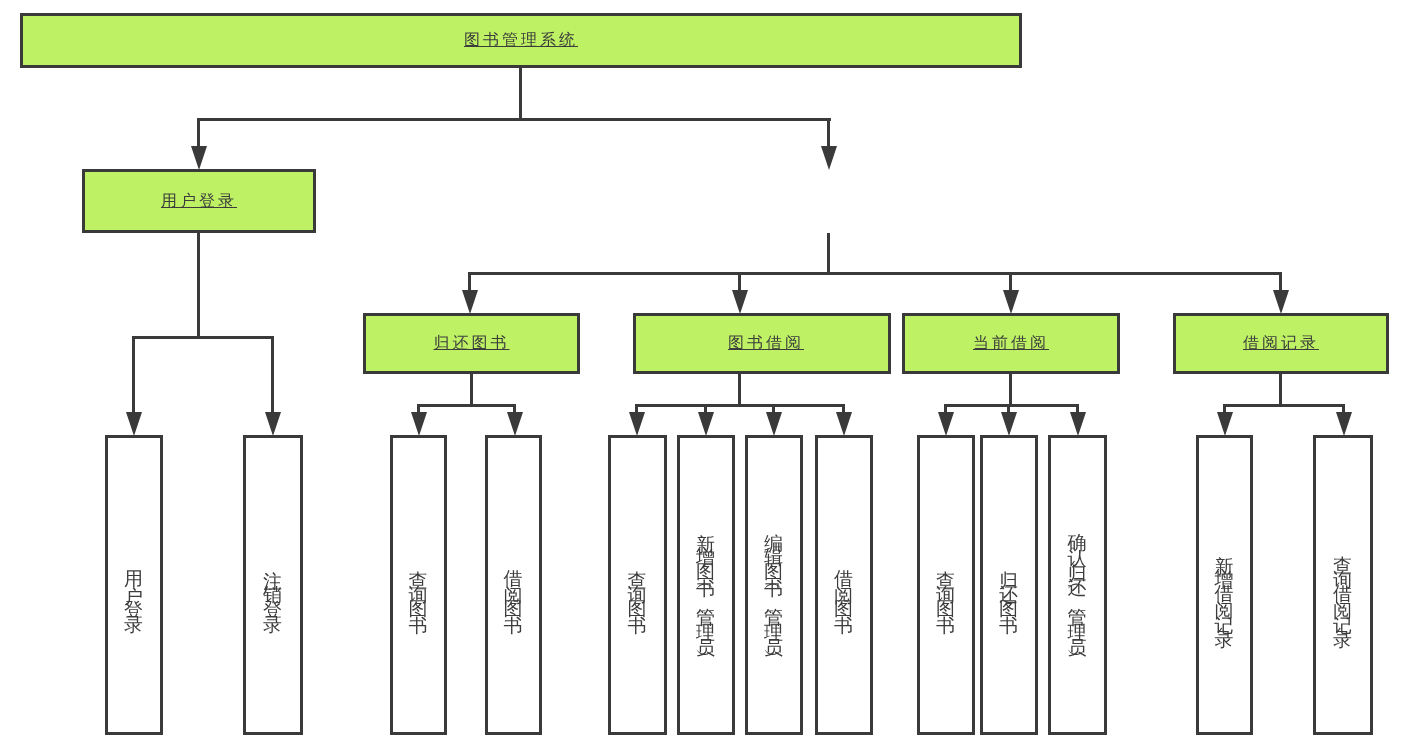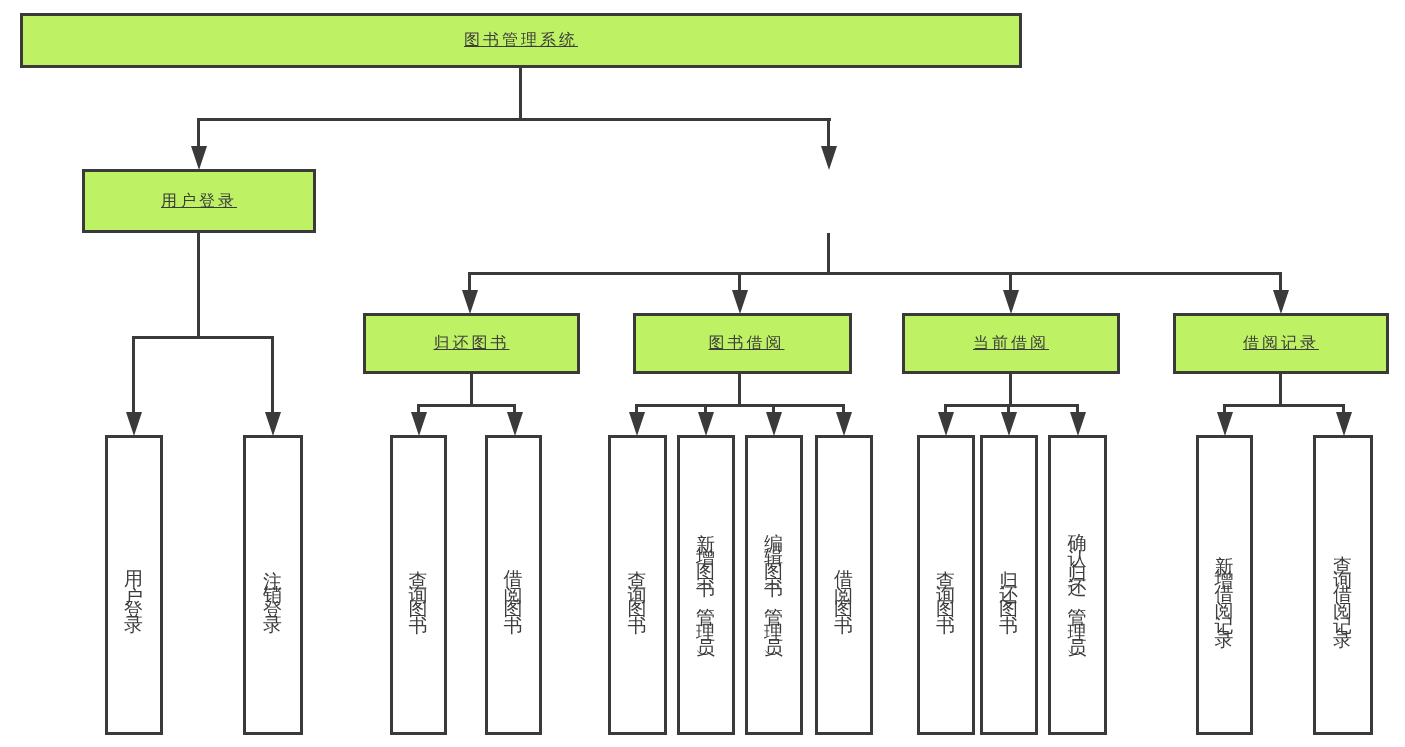--- a/index.html
+++ b/index.html
@@ -70,21 +70,21 @@
   <div class="vl" style="left:468px;top:272px;height:20px;"></div>
   <div class="ar" style="left:462px;top:290px;"></div>
   <div class="vl" style="left:738px;top:272px;height:20px;"></div>
   <div class="ar" style="left:732px;top:290px;"></div>
   <div class="vl" style="left:1009px;top:272px;height:20px;"></div>
   <div class="ar" style="left:1003px;top:290px;"></div>
   <div class="vl" style="left:1279px;top:272px;height:20px;"></div>
   <div class="ar" style="left:1273px;top:290px;"></div>
 
   <div class="b" style="left:363px;top:313px;width:217px;height:61px;">归还图书</div>
-  <div class="b" style="left:633px;top:313px;width:219px;height:61px;padding-left:8px;">图书借阅</div>
+  <div class="b" style="left:633px;top:313px;width:258px;height:61px;padding-left:8px;">图书借阅</div>
   <div class="b" style="left:1173px;top:313px;width:216px;height:61px;">借阅记录</div>
   <div class="b" style="left:902px;top:313px;width:218px;height:61px;">当前借阅</div>
 
   <div class="vl" style="left:470px;top:374px;height:33px;"></div>
   <div class="hl" style="left:417px;top:404px;width:99px;"></div>
   <div class="vl" style="left:417px;top:404px;height:10px;"></div>
   <div class="ar" style="left:411px;top:412px;"></div>
   <div class="vl" style="left:513px;top:404px;height:10px;"></div>
   <div class="ar" style="left:507px;top:412px;"></div>
 

